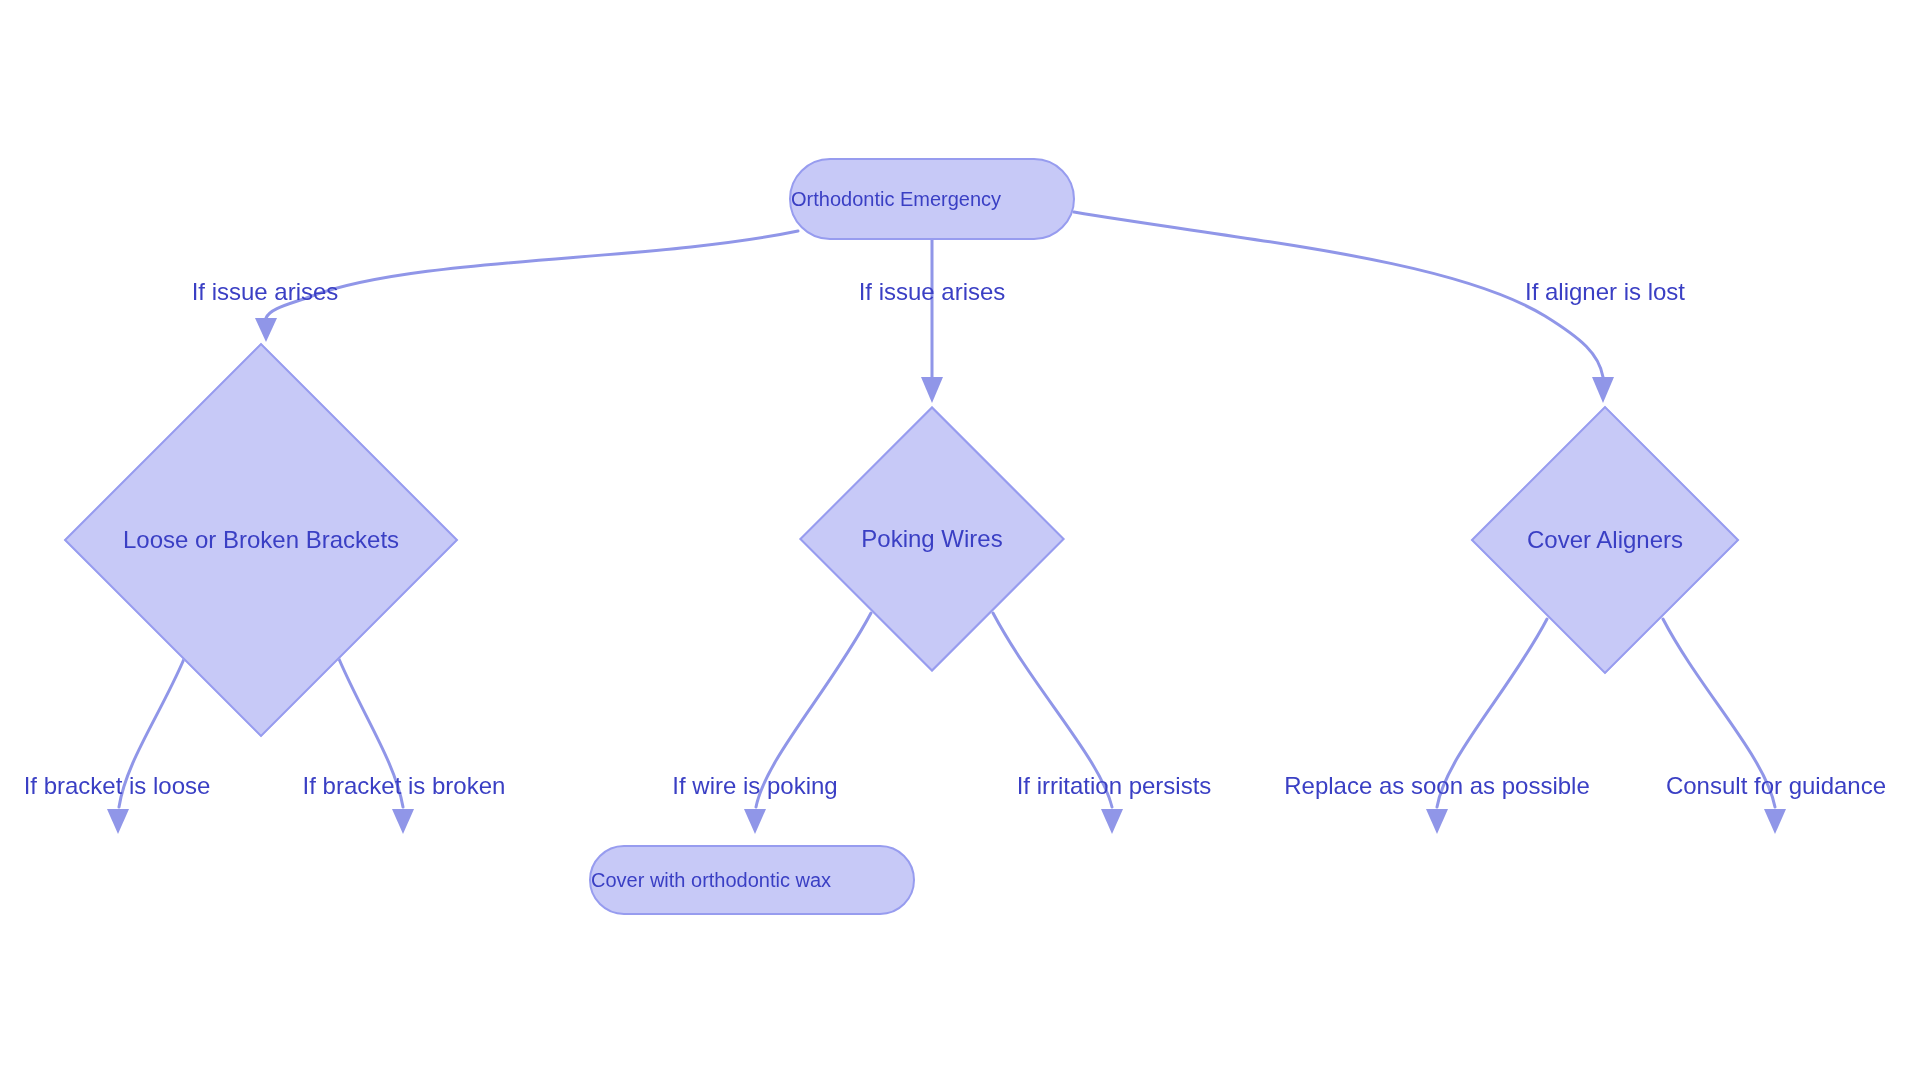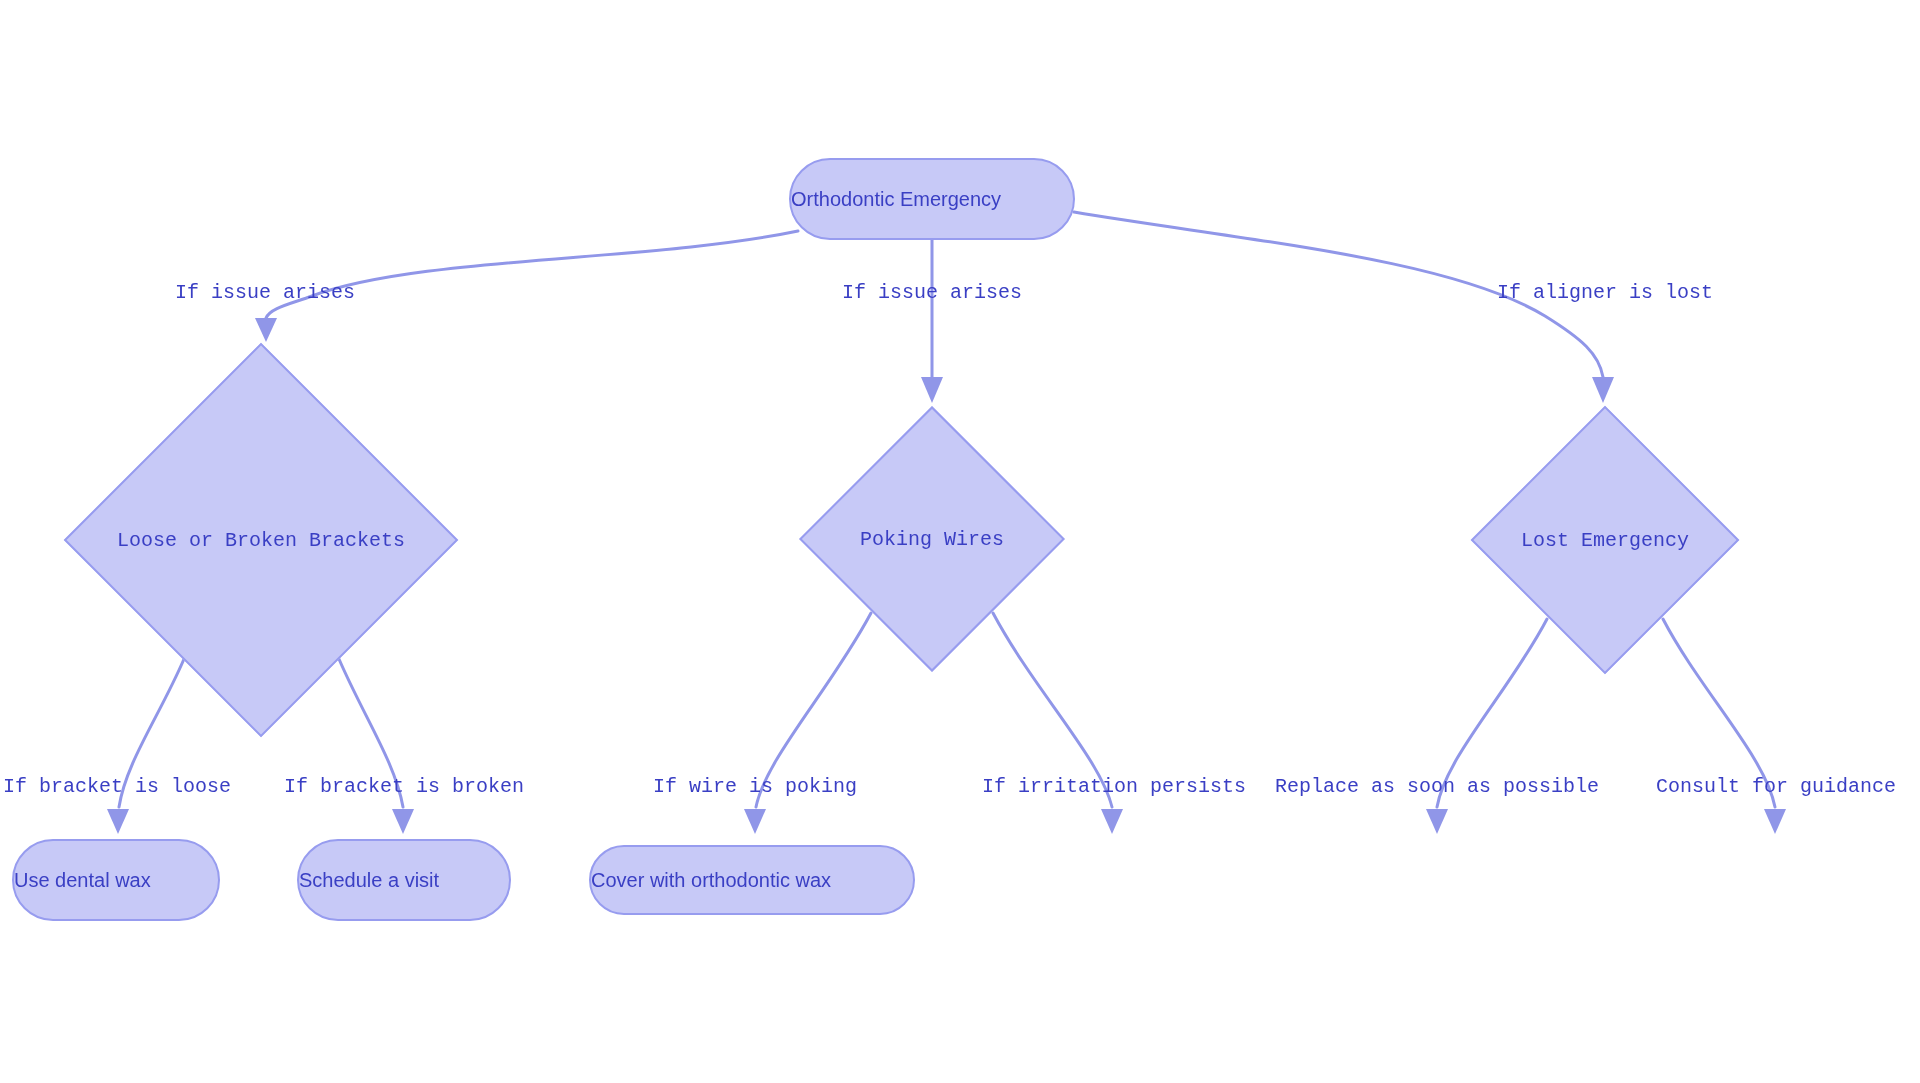--- a/index.html
+++ b/index.html
@@ -22,22 +22,22 @@
     background:var(--node-fill);border:2px solid var(--node-stroke);border-radius:41px;
     display:flex;align-items:center;
     color:var(--text-color);font-size:20px;white-space:nowrap;
     transform:translate(-50%,-50%);box-sizing:border-box;
   }
   .diamond{
     background:var(--node-fill);border:2px solid var(--node-stroke);
     transform:translate(-50%,-50%) rotate(45deg);box-sizing:border-box;
   }
   .diamond-label,.edge-label{
-    transform:translate(-50%,-50%);color:var(--text-color);font-size:20px;
-    white-space:nowrap;text-align:center;font-family:Liberation Mono, monospace;
+    transform:translate(-50%,-50%);color:var(--text-color);font-size:24px;
+    white-space:nowrap;text-align:center;
   }
 </style>
 </head>
 <body>
 
 <div class="canvas">
 
   <svg class="edges" width="1920" height="1083" viewBox="0 0 1920 1083">
 
     <path class="edge" d="M 798 231 C 650 262, 420 256, 312 296 C 290 304, 270 308, 266 318"></path>
@@ -67,36 +67,30 @@
     <span>Orthodontic Emergency</span>
   </div>
 
   <div class="diamond" style="left:261px;top:540px;width:279px;height:279px;"></div>
   <div class="diamond-label" style="left:261px;top:540px;">Loose or Broken Brackets</div>
 
   <div class="diamond" style="left:932px;top:539px;width:188px;height:188px;"></div>
   <div class="diamond-label" style="left:932px;top:539px;">Poking Wires</div>
 
   <div class="diamond" style="left:1605px;top:540px;width:190px;height:190px;"></div>
-  <div class="diamond-label" style="left:1605px;top:540px;">Lost Emergency</div>
+  <div class="diamond-label" style="left:1605px;top:540px;">Cover Aligners</div>
 
   <div class="edge-label" style="left:265px;top:292px;">If issue arises</div>
   <div class="edge-label" style="left:932px;top:292px;">If issue arises</div>
   <div class="edge-label" style="left:1605px;top:292px;">If aligner is lost</div>
 
   <div class="edge-label" style="left:117px;top:786px;">If bracket is loose</div>
   <div class="edge-label" style="left:404px;top:786px;">If bracket is broken</div>
   <div class="edge-label" style="left:755px;top:786px;">If wire is poking</div>
   <div class="edge-label" style="left:1114px;top:786px;text-align:center;">If irritation persists</div>
   <div class="edge-label" style="left:1437px;top:786px;">Replace as soon as possible</div>
   <div class="edge-label" style="left:1776px;top:786px;">Consult for guidance</div>
 
-  <div class="node pill" style="left:116px;top:880px;width:208px;height:82px;">
-    <span>Use dental wax</span>
-  </div>
-  <div class="node pill" style="left:404px;top:880px;width:214px;height:82px;">
-    <span>Schedule a visit</span>
-  </div>
   <div class="node pill" style="left:752px;top:880px;width:326px;height:70px;">
     <span>Cover with orthodontic wax</span>
   </div>
 
 </div>
 
 </body></html>

